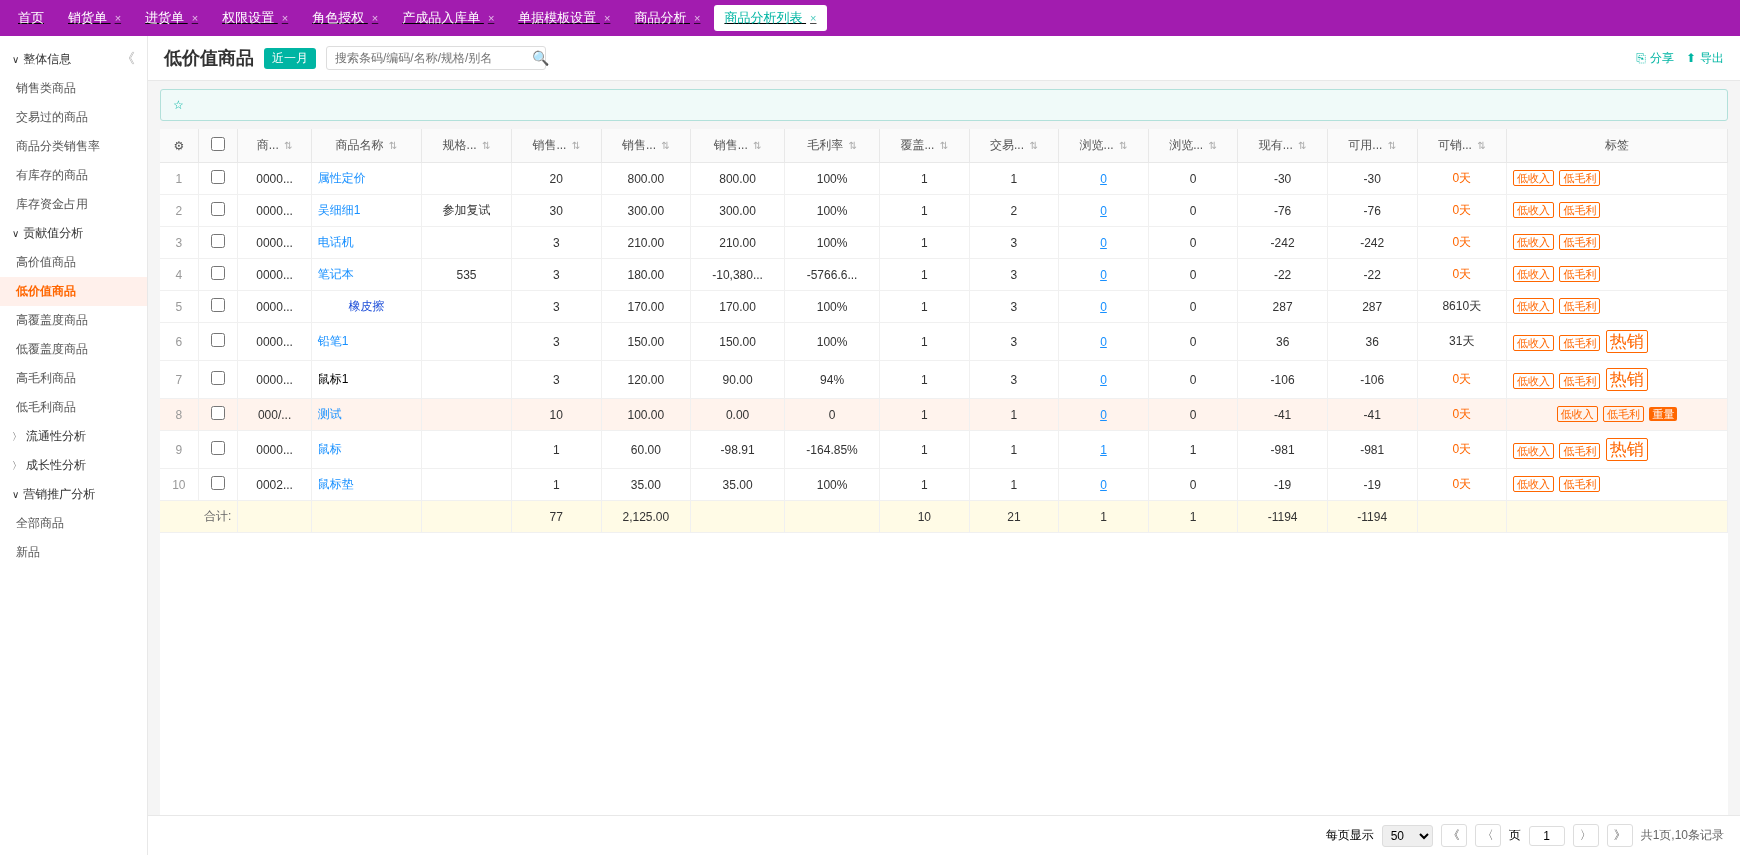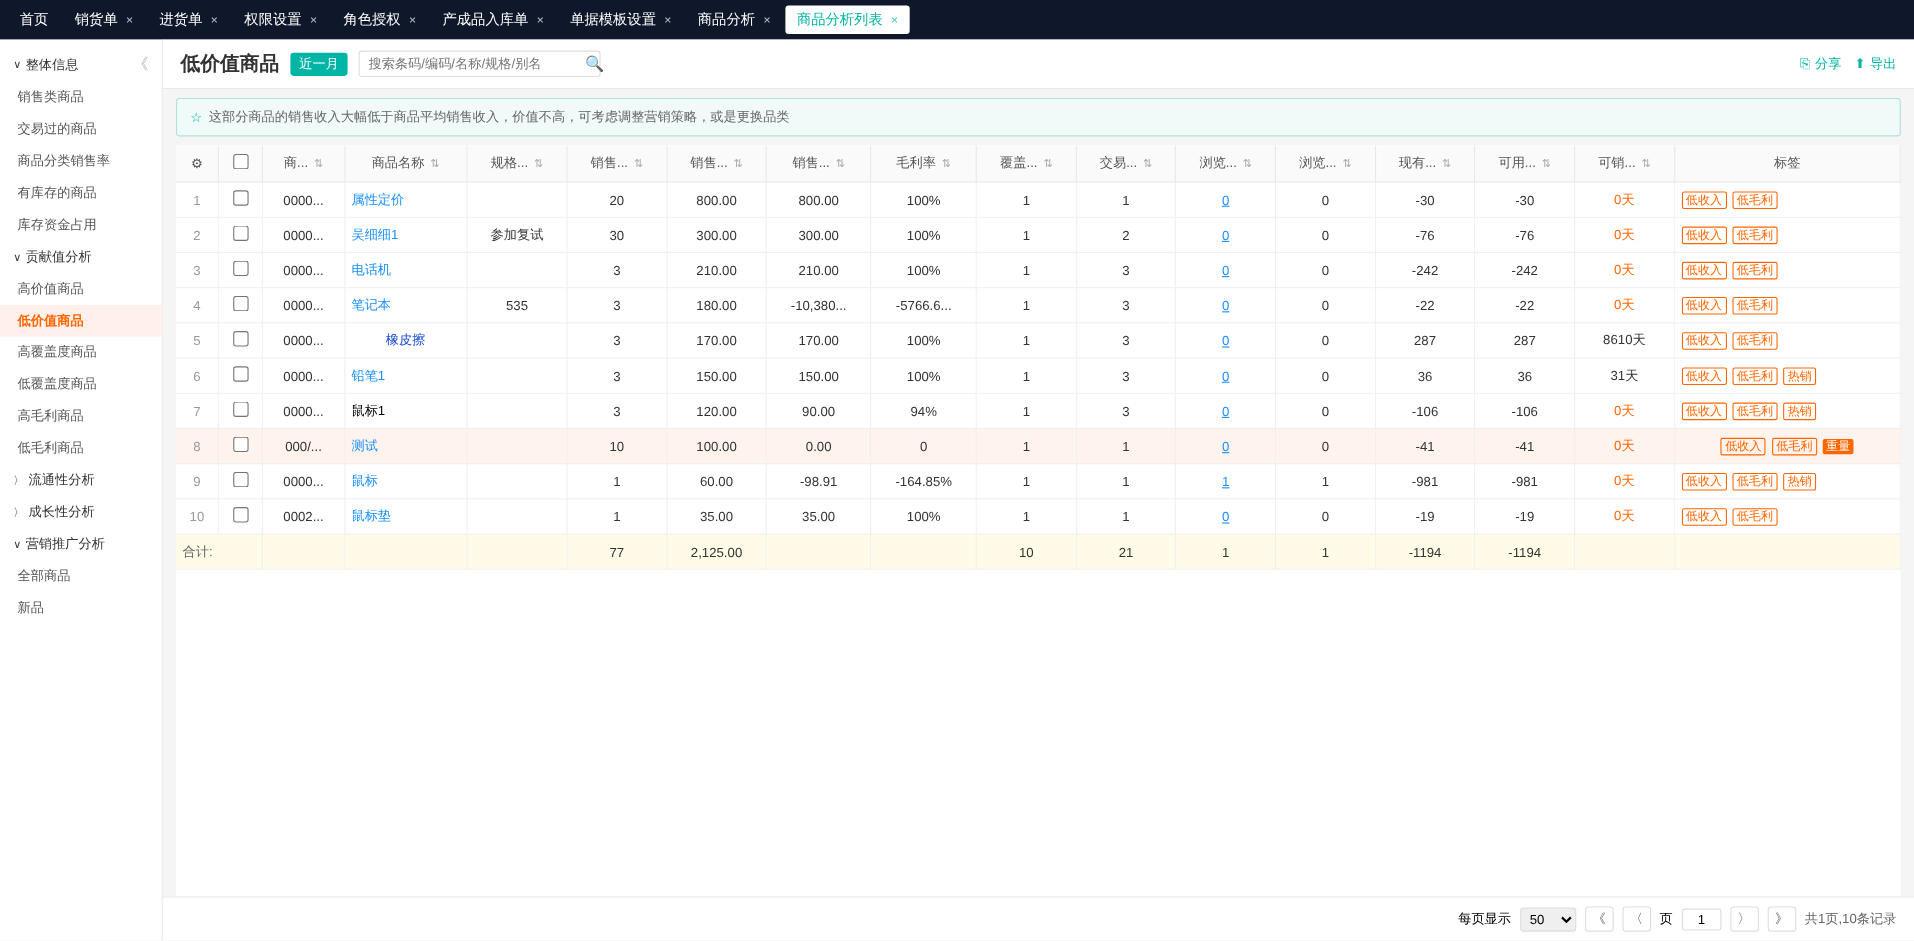--- a/index.html
+++ b/index.html
@@ -1,25 +1,26 @@
 <!DOCTYPE html>
 <html><head>
   <meta charset="utf-8">
   <style>
     * { margin: 0; padding: 0; box-sizing: border-box; }
     body { font-family: 'Microsoft YaHei', sans-serif; font-size: 12px; background: #f0f0f0; width: 1740px; min-height: 855px; overflow-x: hidden; }
 
     
     .top-nav {
-      background: #0f172a;
+      background: #a21caf;
       height: 36px;
       display: flex;
       align-items: center;
       padding: 0 8px;
       gap: 4px;
+      text-decoration: underline;
     }
     .nav-item {
       color: #fff;
       padding: 4px 10px;
       cursor: pointer;
       font-size: 13px;
       border-radius: 3px;
       white-space: nowrap;
     }
     .nav-item.active { background: #fff; color: #00b5a3; }
@@ -162,21 +163,21 @@
     td {
       padding: 7px 6px;
       text-align: center;
       border-right: 1px solid #f0f0f0;
       border-bottom: 1px solid #f0f0f0;
       color: #333;
       white-space: nowrap;
     }
     tr.highlight td { background: #fff3ed; }
     .tag-low-income { color: #ff6600; border: 1px solid #ff6600; border-radius: 2px; padding: 1px 3px; font-size: 11px; margin-right: 2px; }
-    .tag-hot { color: #ff6600; border: 1px solid #ff6600; border-radius: 2px; padding: 1px 3px; font-size: 11px; margin-right: 2px; }
+    .tag-hot { color: #ff6600; border: 1px solid #ff6600; border-radius: 2px; padding: 1px 3px; font-size: 17px; margin-right: 2px; }
     .tag-warn { color: #fff; background: #ff6600; border-radius: 2px; padding: 1px 3px; font-size: 11px; }
     .underline { text-decoration: underline; }
     .checkbox { width: 14px; height: 14px; cursor: pointer; }
     .row-num { color: #999; }
 
     
     .pagination-bar {
       background: #fff;
       border-top: 1px solid #e8e8e8;
       padding: 8px 16px;
@@ -299,21 +300,20 @@
         </div>
         <div class="action-btn">
           <span>⬆</span>
           <span>导出</span>
         </div>
       </div>
     </div>
 
     <div class="info-bar">
       <span class="info-icon">☆</span>
-      <span>这部分商品的销售收入大幅低于商品平均销售收入，价值不高，可考虑调整营销策略，或是更换品类</span>
     </div>
 
     <div class="table-wrapper">
       <table>
         <thead>
           <tr>
             <th>⚙</th>
             <th><input type="checkbox" class="checkbox" style=""></th>
             <th>商... <span class="sort-icon">⇅</span></th>
             <th>商品名称 <span class="sort-icon">⇅</span></th>
@@ -519,21 +519,21 @@
     <td class="underline" style="color:#1890ff; cursor:pointer">0</td>
     <td>0</td>
     <td>-19</td>
     <td>-19</td>
     <td style="color:#ff6600">0天</td>
     <td style="text-align:left; white-space:nowrap"><span class="tag-low-income">低收入</span> <span class="tag-low-income">低毛利</span> </td>
   </tr>
           </tbody>
         <tfoot>
           <tr class="total-row">
-            <td colspan="2" style="text-align:left; color:#666;">合计:</td>
+            <td colspan="2" style="text-align:right; color:#666;">合计:</td>
             <td></td>
             <td></td>
             <td></td>
             <td>77</td>
             <td>2,125.00</td>
             <td></td>
             <td></td>
             <td>10</td>
             <td>21</td>
             <td>1</td>

